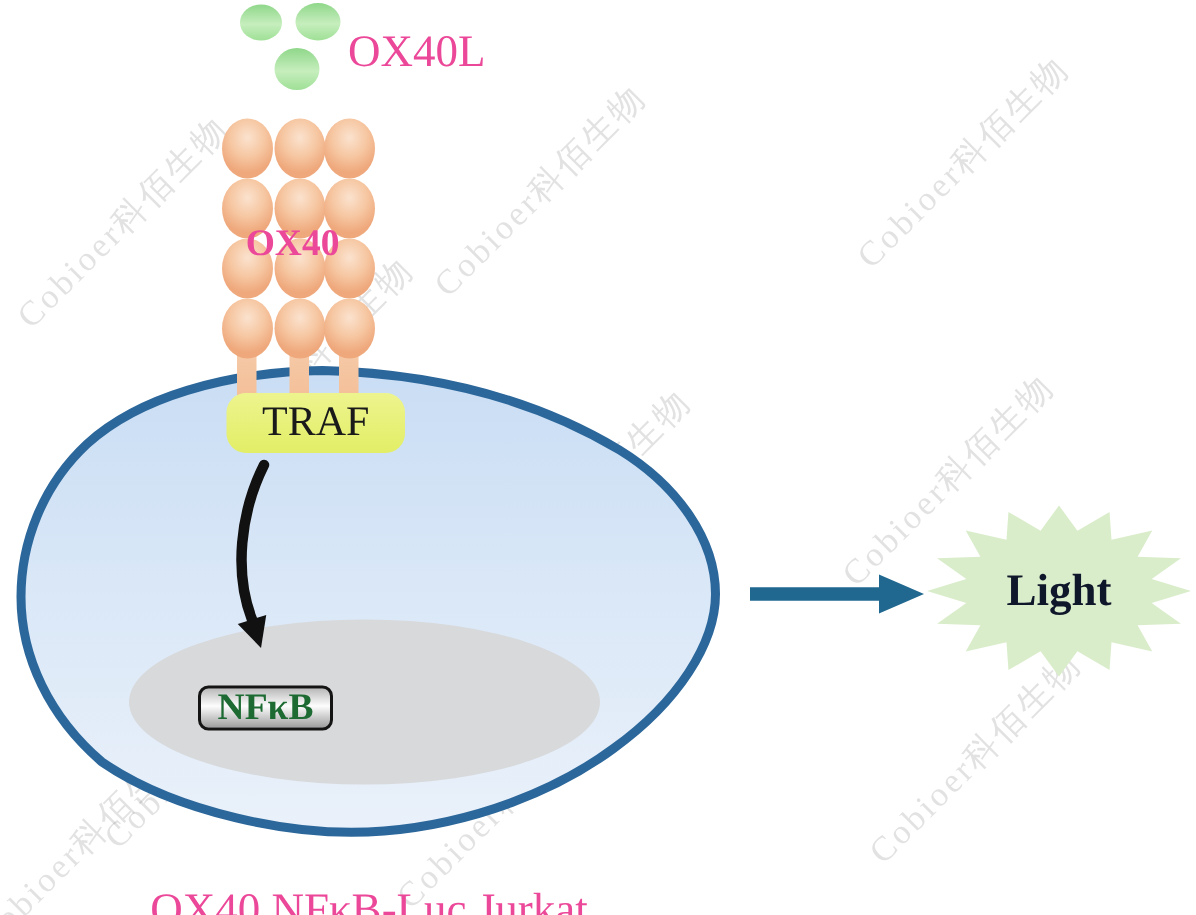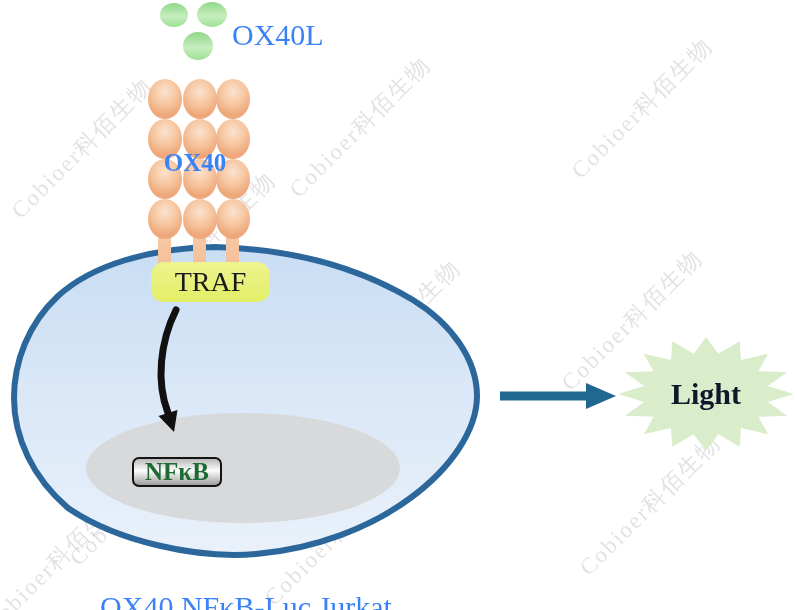--- a/index.html
+++ b/index.html
@@ -24,21 +24,21 @@
   }
   
   .subunit{
     position:absolute;z-index:3;width:34px;height:40px;border-radius:50%;
     background:radial-gradient(ellipse 62% 58% at 50% 32%,#fbe2ce 0%,#f6c7a2 55%,#efa87c 100%);
   }
   .stem{
     position:absolute;z-index:2;width:13px;height:44px;top:228px;border-radius:4px;
     background:linear-gradient(180deg,#f6cba9,#f3bd96);
   }
-  .lbl{position:absolute;z-index:4;color:#3b82f6;white-space:nowrap;}
+  .lbl{position:absolute;z-index:4;color:#ec4899;white-space:nowrap;}
   #ligand-label{left:232px;top:18px;font-size:30px;}
   #receptor-label{left:195px;top:163px;transform:translate(-50%,-50%);font-size:25px;font-weight:bold;}
   #traf-box{
     position:absolute;z-index:3;left:151px;top:262px;width:119px;height:40px;border-radius:13px;
     background:linear-gradient(180deg,#edf48e,#e2ee66);
     display:flex;align-items:center;justify-content:center;
   }
   #traf-label{font-size:28px;color:#1a1a1a;}
   .gene-box{
     position:absolute;z-index:4;top:457px;height:30px;border-radius:7px;

